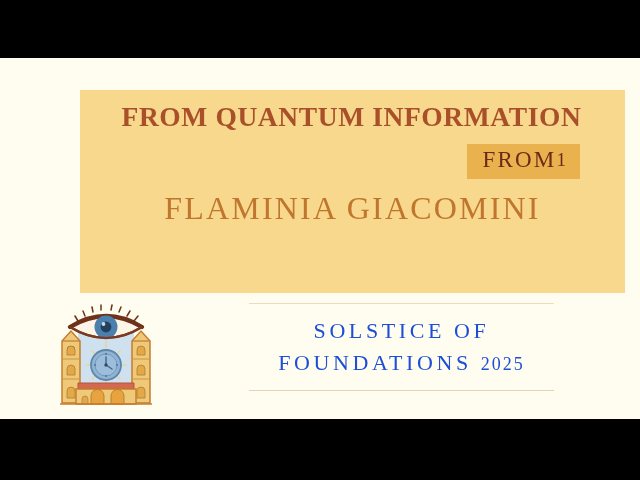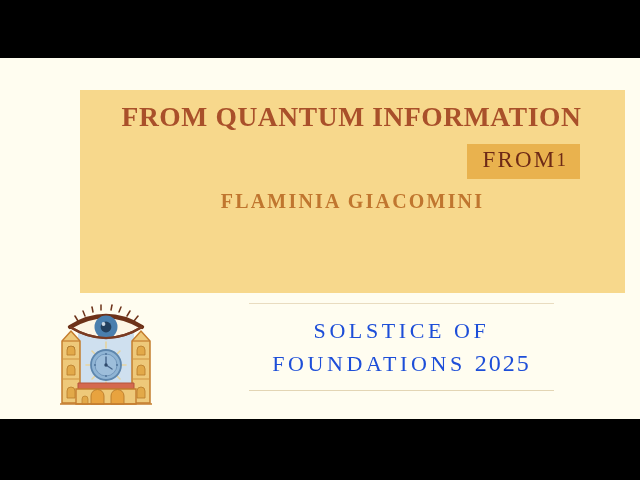--- a/index.html
+++ b/index.html
@@ -87,25 +87,24 @@
     font-size: 19px;
     position: relative;
     top: -1px;
     letter-spacing: 0;
   }
 
   
   #speaker-name {
     text-align: center;
     color: #c0762f;
-    font-size: 20px;
+    font-size: 32px;
     letter-spacing: 2.2px;
     margin-top: 11px;
     white-space: nowrap;
-    font-weight: bold;
   }
 
   
   #event-block {
     position: absolute;
     left: 249px;
     top: 245px;             
     width: 305px;
   }
   .event-rule {
@@ -116,21 +115,21 @@
   #event-rule-bottom { background: #e3d5b4; }
   .event-line {
     text-align: center;
     color: #1d4ed8;
     font-size: 22px;
     letter-spacing: 3.6px;
     line-height: 32px;
     white-space: nowrap;
   }
   #event-lines { padding: 11px 0 10px 0; }
-  #event-line-2 .onum { font-size: 24px; letter-spacing: 2px; }
+  #event-line-2 .onum { font-size: 18px; letter-spacing: 2px; }
 
   
   #event-logo {
     position: absolute;
     left: 54px;
     top: 245px;            
     width: 104px;
     height: 106px;
   }
   #event-logo svg { display: block; }

